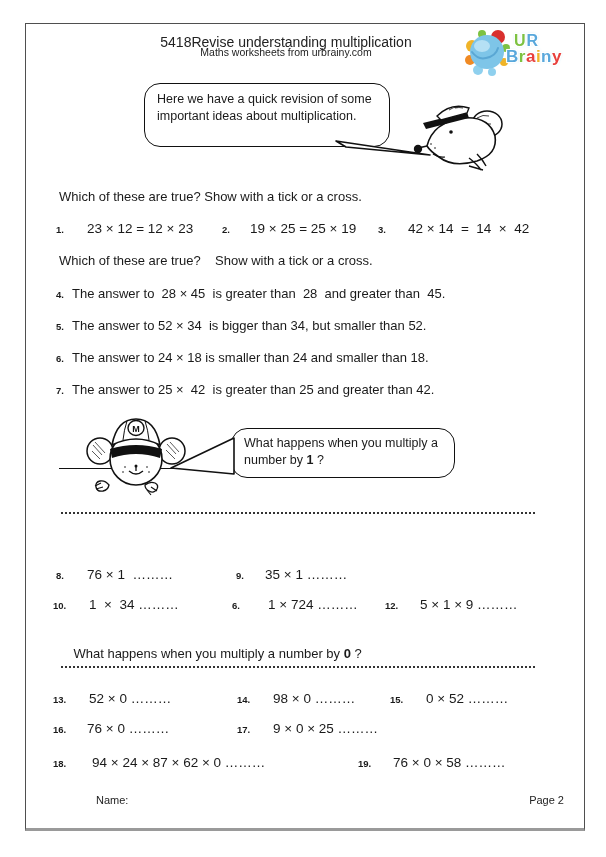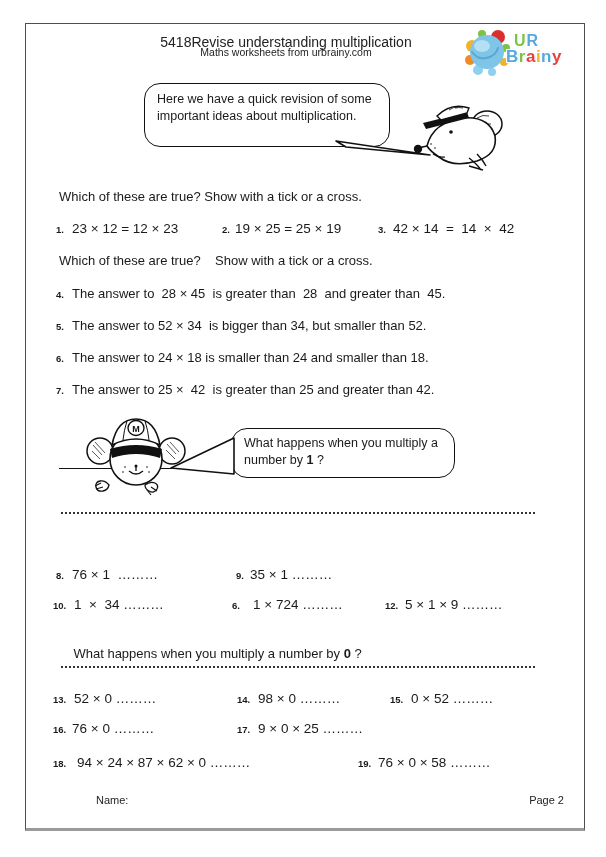--- a/index.html
+++ b/index.html
@@ -16,21 +16,21 @@
   .logo svg{position:absolute;left:0;top:0;}
   .logo .t1{position:absolute;left:56px;top:6px;font-size:16px;font-weight:bold;letter-spacing:1px;}
   .logo .t2{position:absolute;left:48px;top:21px;font-size:17px;font-weight:bold;letter-spacing:0.5px;}
   .lg{text-shadow:-1px -1px 0 #fff,1px -1px 0 #fff,-1px 1px 0 #fff,1px 1px 0 #fff,0 0 3px #aadcf2;}
   .c-blue{color:#58a8dc}.c-green{color:#7dc242}.c-red{color:#e8403c}.c-yellow{color:#f0b428}
   .bubble{position:absolute;border:1.8px solid #111;border-radius:16px;background:#fff;
     box-sizing:border-box;font-size:12.5px;line-height:1.38;padding:7px 12px;z-index:2;}
   .tail{position:absolute;z-index:3;}
   .prompt{position:absolute;font-size:13px;white-space:pre;}
   .q-num{position:absolute;font-size:9.5px;font-weight:700;}
-  .q-expr{position:absolute;font-size:13.5px;white-space:pre;}
+  .q-expr{position:absolute;font-size:13.5px;white-space:pre;margin-left:15px;}
   .stmt{position:absolute;font-size:13px;white-space:pre;}
   .dotline{position:absolute;border-top:2px dotted #333;height:0;}
   .pawline{position:absolute;border-top:1.5px solid #111;height:0;}
   .footer-name{position:absolute;left:70px;top:770px;font-size:11px;color:#222;}
   .footer-page{position:absolute;right:20px;top:770px;font-size:11px;color:#222;}
   b{font-weight:700;}
 </style>
 </head>
 <body>
 

